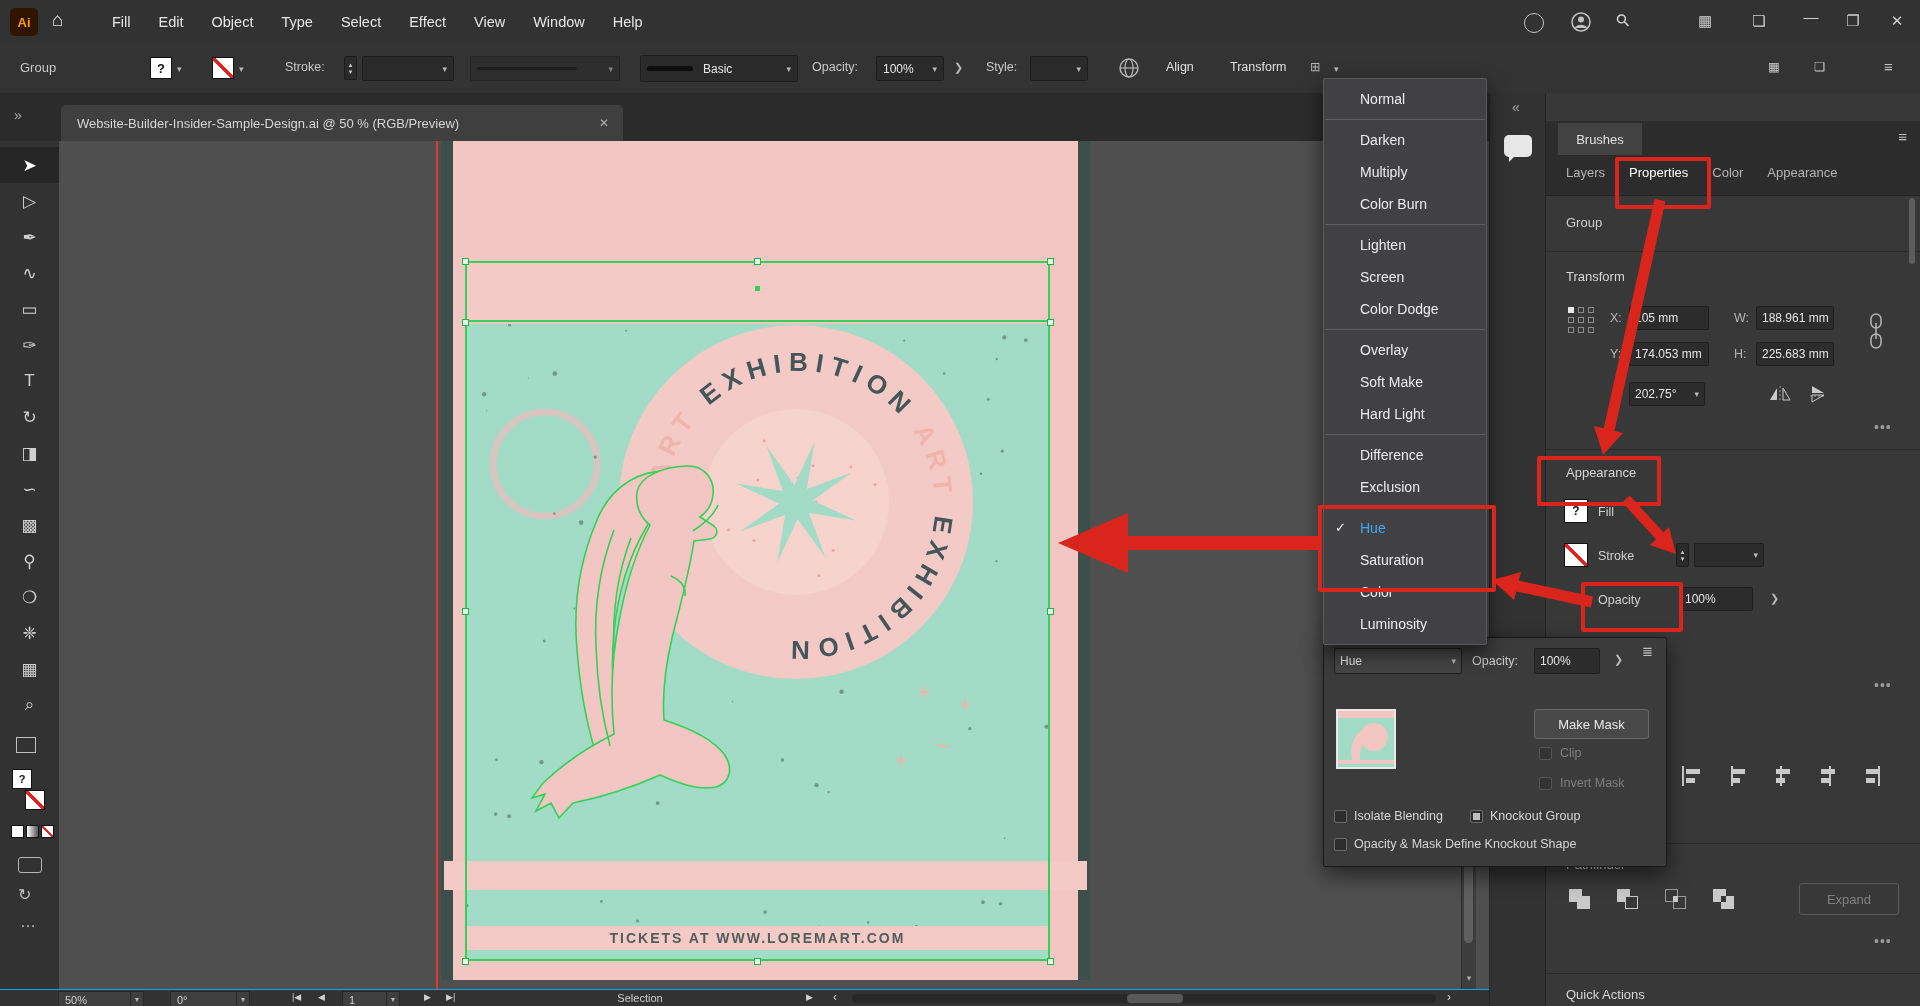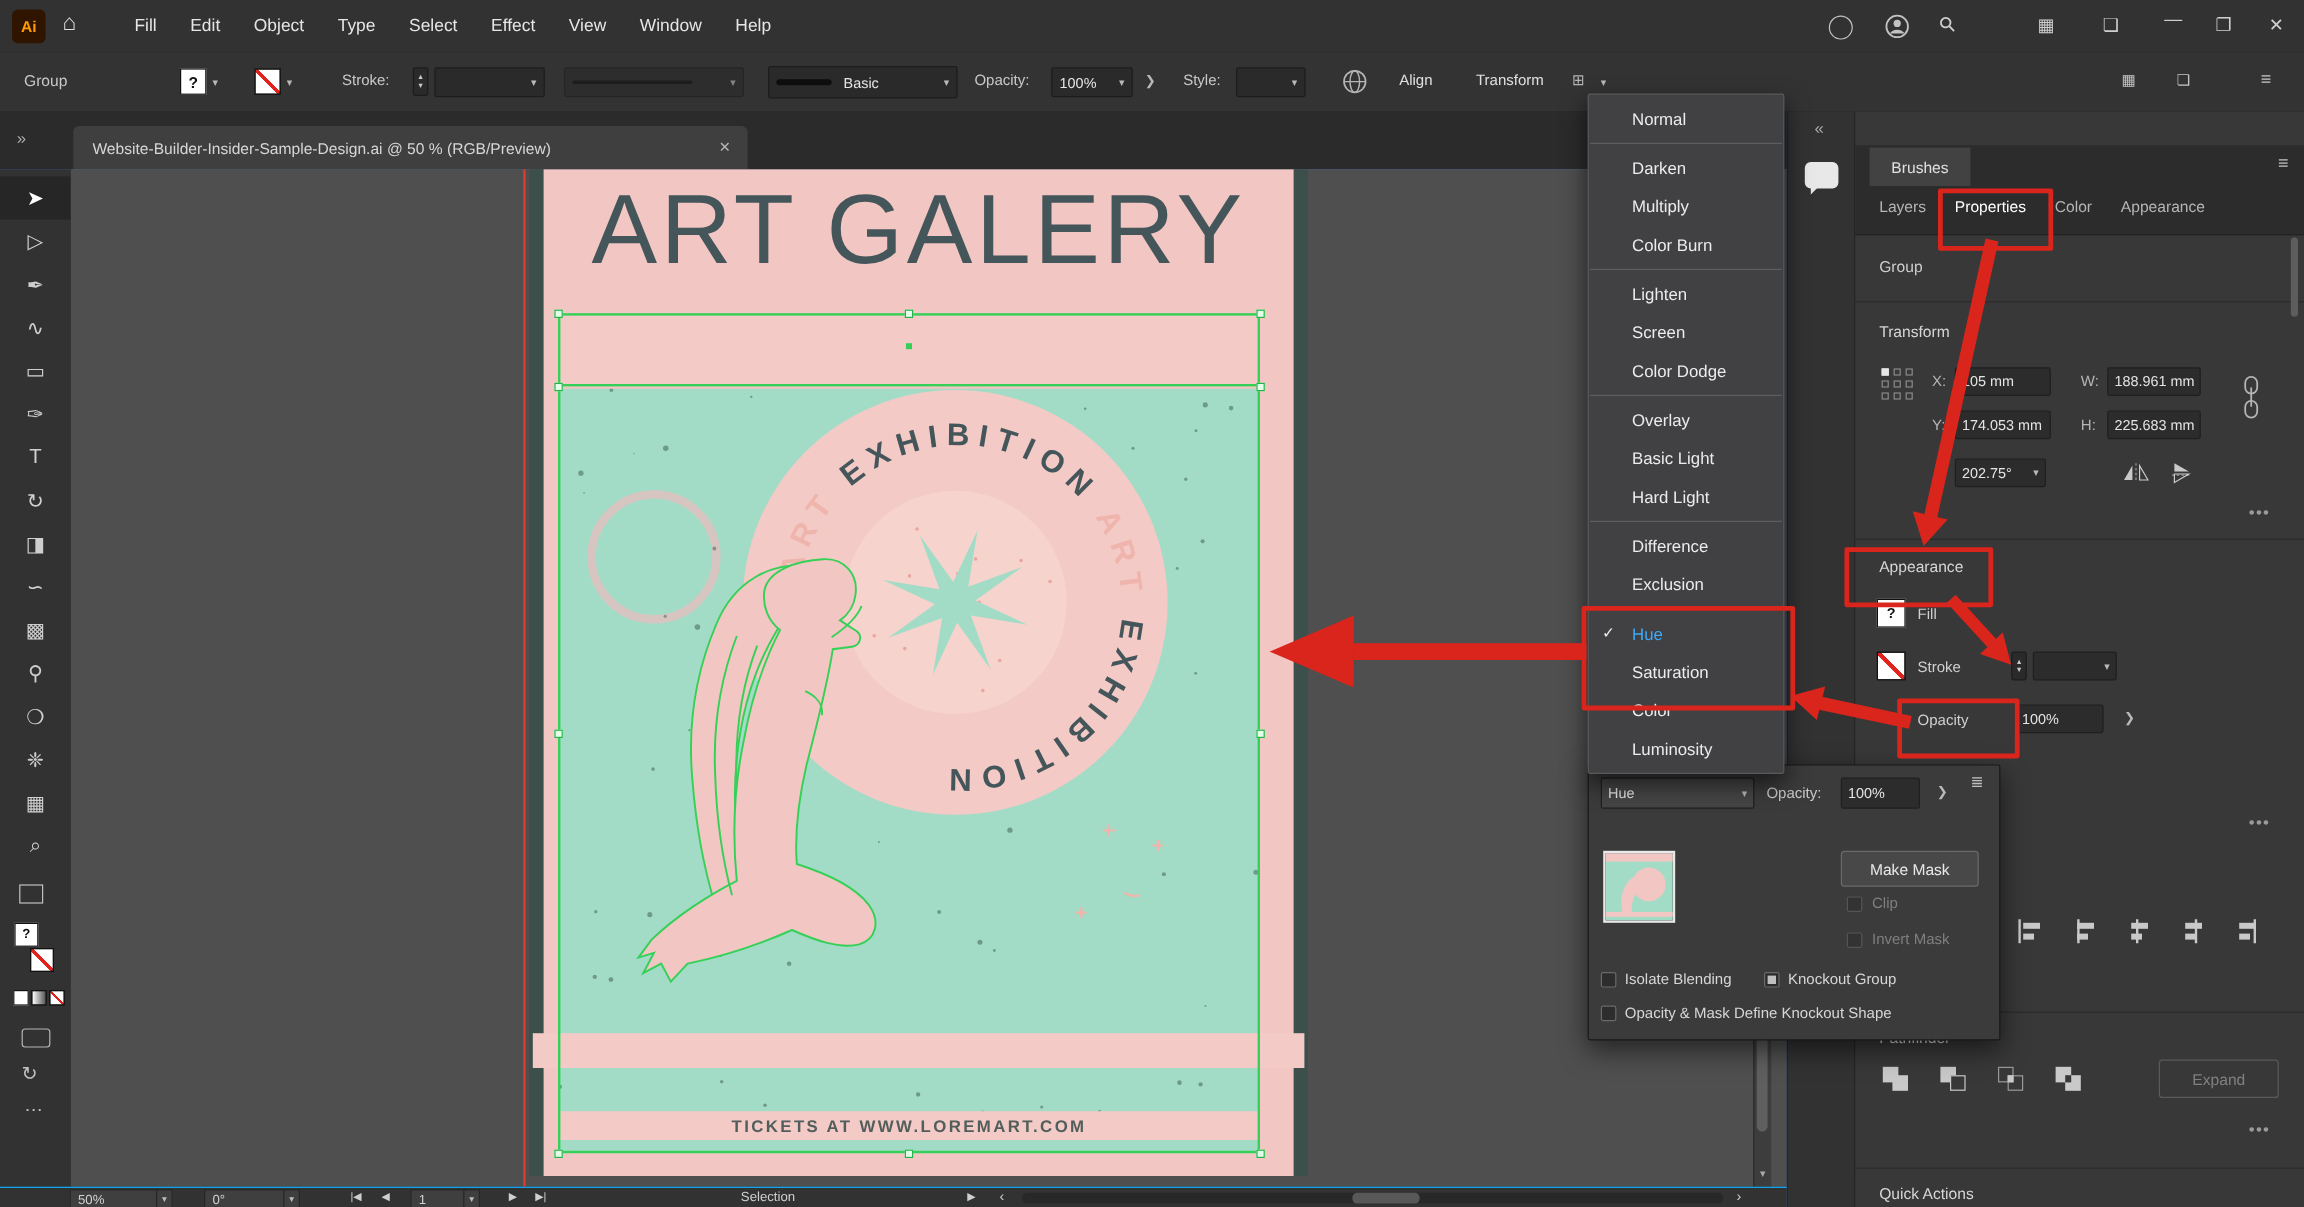--- a/index.html
+++ b/index.html
@@ -191,21 +191,20 @@
     <span class="a" style="left:18px;top:744px;color:#c0c0c0;font-size:16px;">↻</span>
     <span class="a" style="left:20px;top:772px;color:#c0c0c0;font-size:16px;">…</span>
   </div>
 
   <div id="canvas">
     <div class="a" style="left:377px;top:0;width:2px;height:848px;background:#e03a2f;"></div>
     <div class="a" style="left:382px;top:0;width:12px;height:839px;background:#3c4f4b;"></div>
     <div class="a" style="left:1019px;top:0;width:12px;height:839px;background:#3c4f4b;"></div>
 
     <div class="poster" style="left:394px;top:0;width:625px;height:839px;background:var(--poster-pink);">
-      <div class="poster-title">ART GALERY</div>
       <div class="a" style="left:12px;top:122px;width:585px;height:59px;background:var(--poster-band-pink);"></div>
 
       <div class="a" style="left:12px;top:183px;width:585px;height:637px;background:var(--poster-teal);">
         <svg width="585" height="637" viewBox="0 0 585 637">
           <circle cx="80" cy="140" r="52" fill="none" stroke="#ecbcbf" stroke-width="7" opacity="0.72"></circle>
           <g id="speckles">
               <circle cx="0.0" cy="586.5" r="1.1" fill="#41655a" opacity="0.55"></circle>
               <circle cx="123.2" cy="464.6" r="1.5" fill="#41655a" opacity="0.55"></circle>
               <circle cx="192.6" cy="479.1" r="1.9" fill="#41655a" opacity="0.55"></circle>
               <circle cx="317.6" cy="436.0" r="1.7" fill="#41655a" opacity="0.55"></circle>
@@ -514,21 +513,21 @@
         <div class="bm-sep"></div>
         <div class="bm-item"><span class="bm-check"></span><span class="bm-lbl">Darken</span></div>
         <div class="bm-item"><span class="bm-check"></span><span class="bm-lbl">Multiply</span></div>
         <div class="bm-item"><span class="bm-check"></span><span class="bm-lbl">Color Burn</span></div>
         <div class="bm-sep"></div>
         <div class="bm-item"><span class="bm-check"></span><span class="bm-lbl">Lighten</span></div>
         <div class="bm-item"><span class="bm-check"></span><span class="bm-lbl">Screen</span></div>
         <div class="bm-item"><span class="bm-check"></span><span class="bm-lbl">Color Dodge</span></div>
         <div class="bm-sep"></div>
         <div class="bm-item"><span class="bm-check"></span><span class="bm-lbl">Overlay</span></div>
-        <div class="bm-item"><span class="bm-check"></span><span class="bm-lbl">Basic Light</span></div>
+        <div class="bm-item"><span class="bm-check"></span><span class="bm-lbl">Soft Make</span></div>
         <div class="bm-item"><span class="bm-check"></span><span class="bm-lbl">Hard Light</span></div>
         <div class="bm-sep"></div>
         <div class="bm-item"><span class="bm-check"></span><span class="bm-lbl">Difference</span></div>
         <div class="bm-item"><span class="bm-check"></span><span class="bm-lbl">Exclusion</span></div>
         <div class="bm-sep"></div>
         <div class="bm-item checked"><span class="bm-check">✓</span><span class="bm-lbl">Hue</span></div>
         <div class="bm-item"><span class="bm-check"></span><span class="bm-lbl">Saturation</span></div>
         <div class="bm-item"><span class="bm-check"></span><span class="bm-lbl">Color</span></div>
         <div class="bm-item"><span class="bm-check"></span><span class="bm-lbl">Luminosity</span></div>
       </div>

